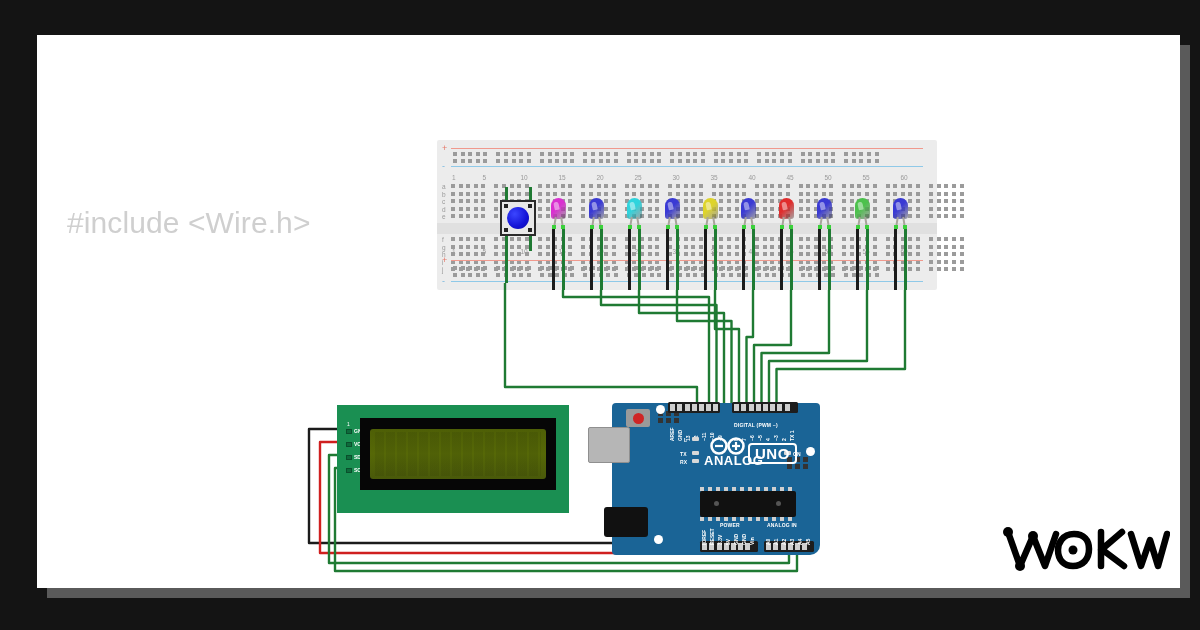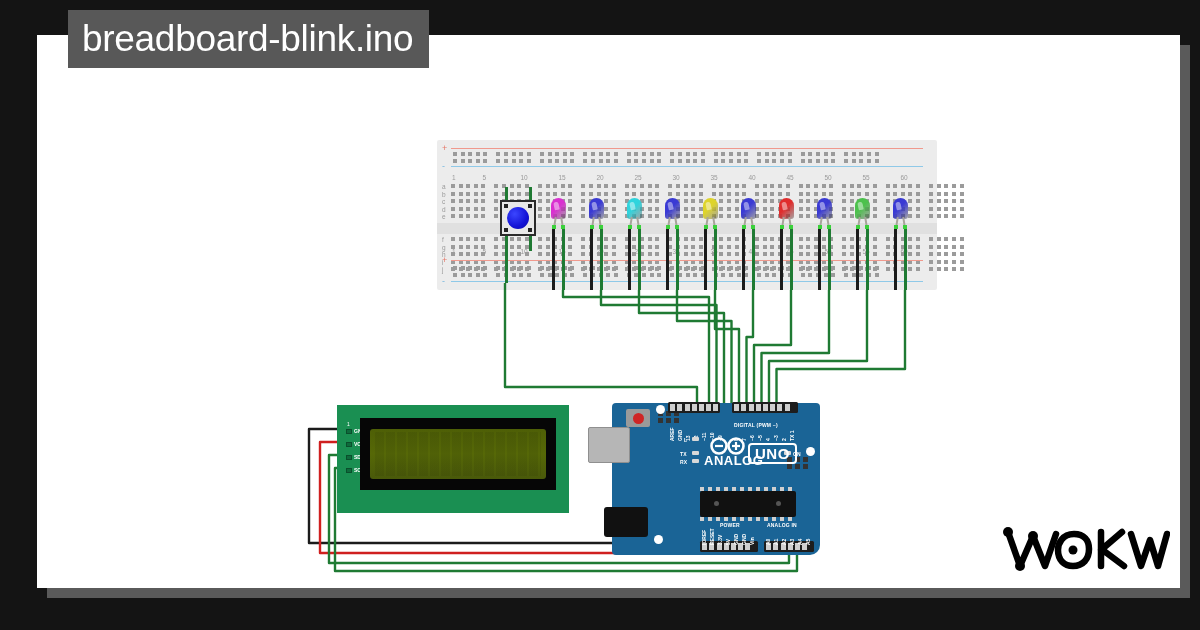--- a/index.html
+++ b/index.html
@@ -246,20 +246,21 @@
 </head>
 <body>
 
 <div id="root">
 
   <div class="card-shadow"></div>
 
   <div class="card">
 
     <div class="code">
+      <div>#include &lt;Wire.h&gt;</div>
       <div></div>
       
       
       
       
       
       
       
       
     </div>
@@ -1443,17 +1444,14 @@
         <g fill="#000">
           <circle cx="8" cy="14" r="5"></circle>
           <circle cx="20" cy="48" r="5"></circle>
           <circle cx="33" cy="18" r="5"></circle>
           <circle cx="73" cy="32" r="4.5"></circle>
         </g>
       </svg>
     </div>
   </div>
 
-  <div class="title-banner">
-    <span>breadboard-blink.ino</span>
-  </div>
 
 </div>
 
 </body></html>

